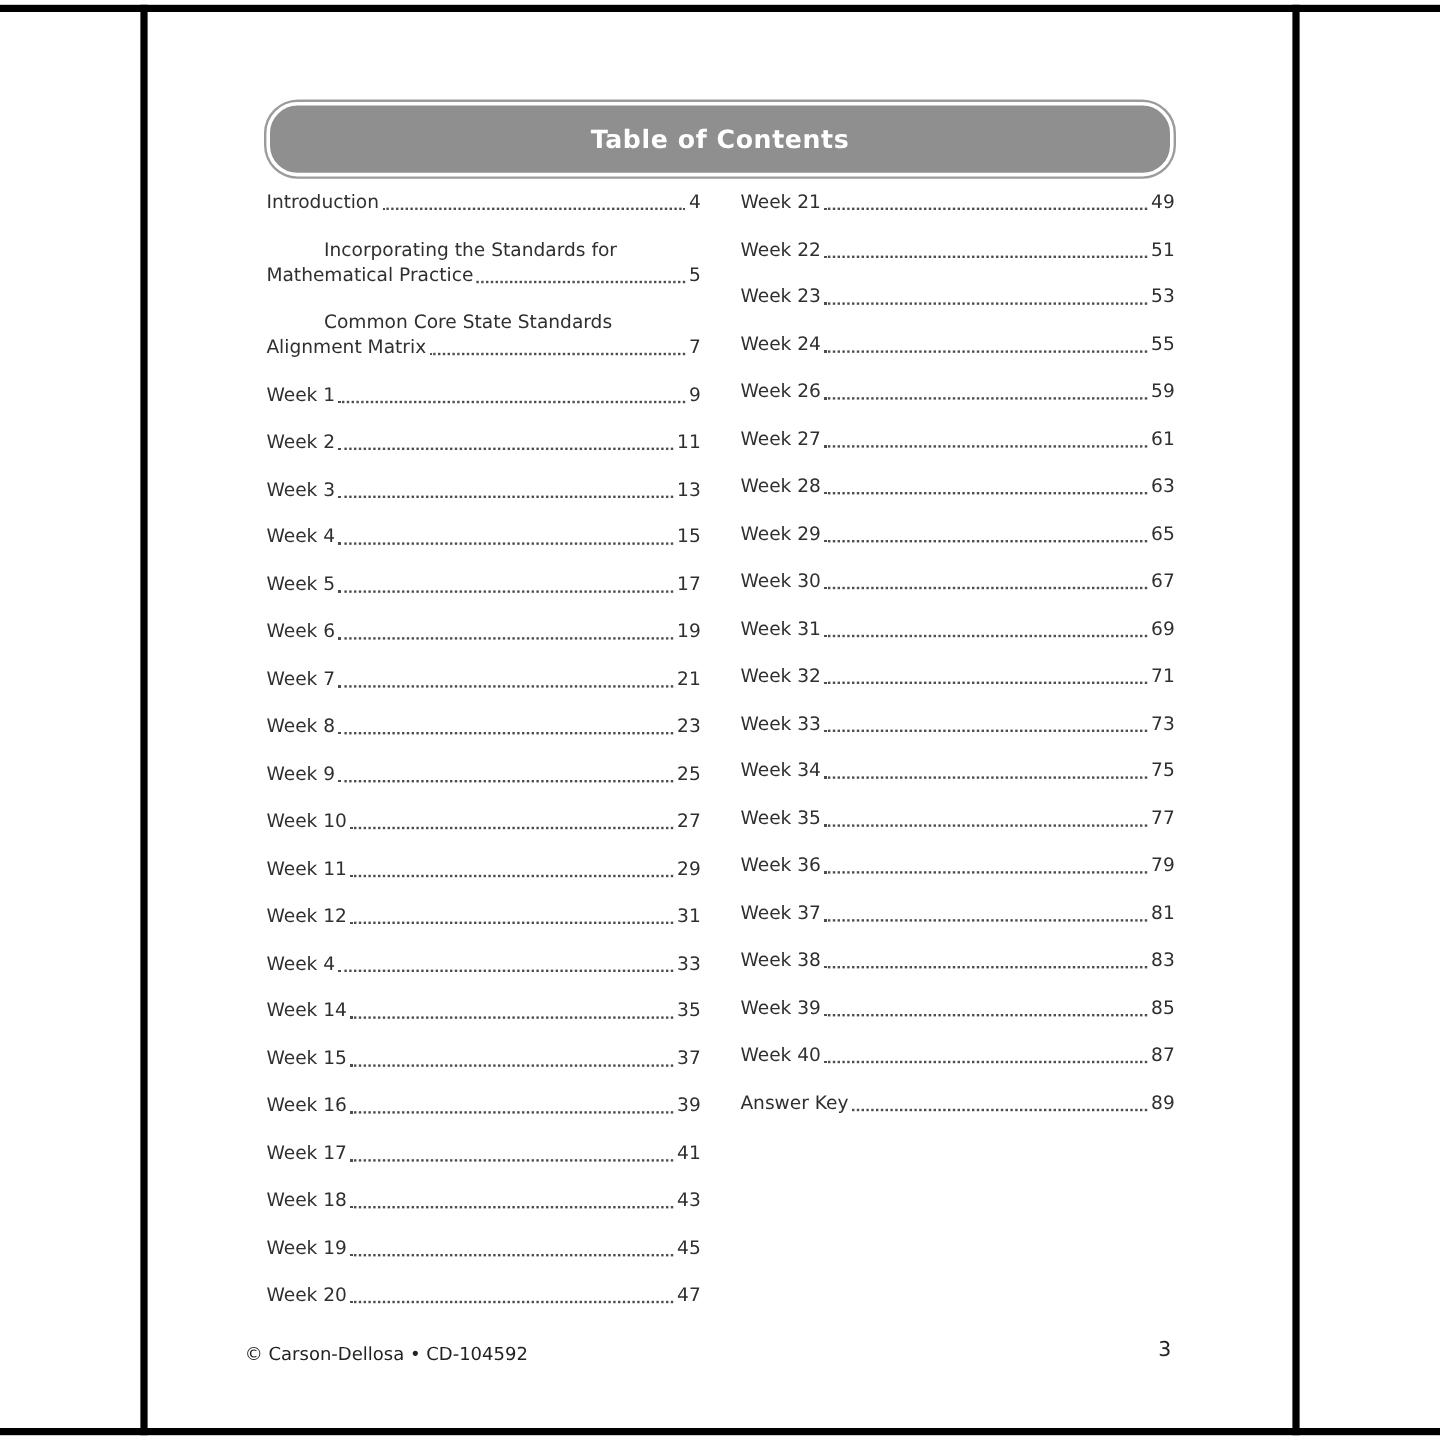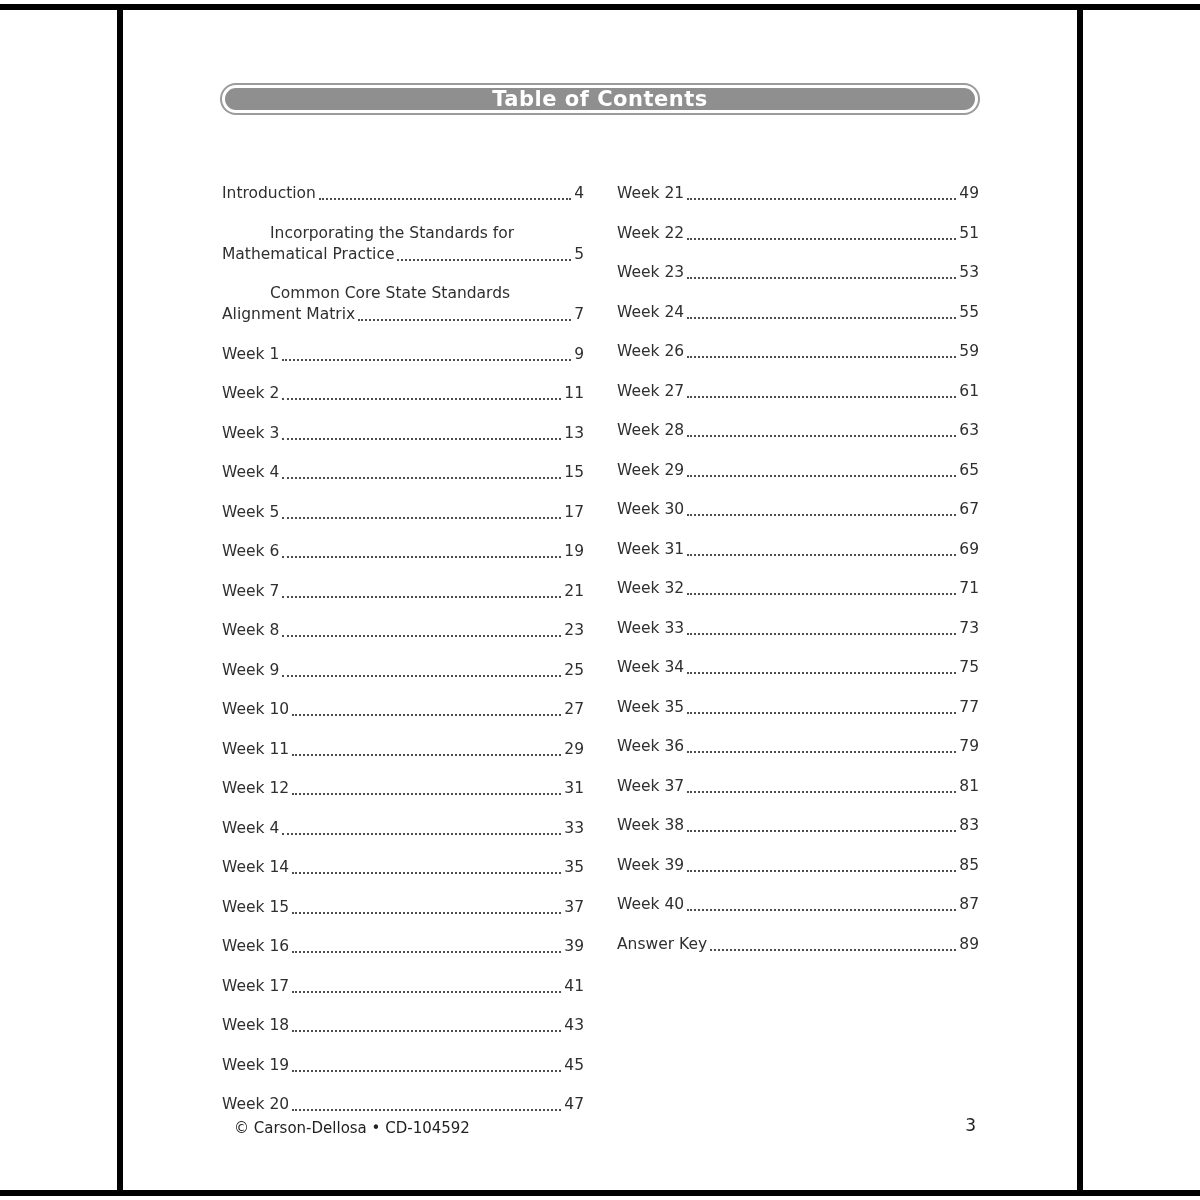--- a/index.html
+++ b/index.html
@@ -14,39 +14,39 @@
   .bar { position: absolute; background: #000; }
   .bar-top    { left: 0; right: 0; top: 4px; height: 6px; }
   .bar-bottom { left: 0; right: 0; bottom: 4px; height: 6px; }
   .bar-left   { top: 4px; bottom: 4px; left: 117px; width: 6px; }
   .bar-right  { top: 4px; bottom: 4px; right: 117px; width: 6px; }
 
   
   .header-pill {
     position: absolute;
     left: 222px; top: 85px;
-    width: 756px; height: 28px;
+    width: 756px; height: 62px;
     box-sizing: border-box;
     background: #8f8f8f;
     border: 3px solid #ffffff;
     box-shadow: 0 0 0 2px #9b9b9b;
     border-radius: 26px;
     display: flex; align-items: center; justify-content: center;
   }
   .header-title {
     color: #ffffff;
     font-size: 21px;
     font-weight: bold;
     letter-spacing: 0.5px;
   }
 
   
   .toc {
     position: absolute;
-    left: 222px; top: 183px;
+    left: 222px; top: 158px;
     width: 757px;
     display: flex;
     gap: 33px;
   }
   .toc-col { width: 366px; }
   .toc-entry {
     margin-bottom: 18.5px;
     color: #2f2f2f;
     font-size: 15.5px;
     line-height: 21px;
@@ -57,21 +57,21 @@
   .toc-dots {
     flex: 1 1 auto;
     border-bottom: 2px dotted #4d4d4d;
     margin: 0 3px 4px 3px;
   }
   .toc-page { white-space: nowrap; }
 
   
   .footer-left {
     position: absolute;
-    left: 234px; top: 1119px;
+    left: 204px; top: 1119px;
     font-size: 15px;
     color: #222222;
   }
   .footer-page {
     position: absolute;
     right: 224px; top: 1115px;
     font-size: 17px;
     color: #222222;
   }
 </style>

